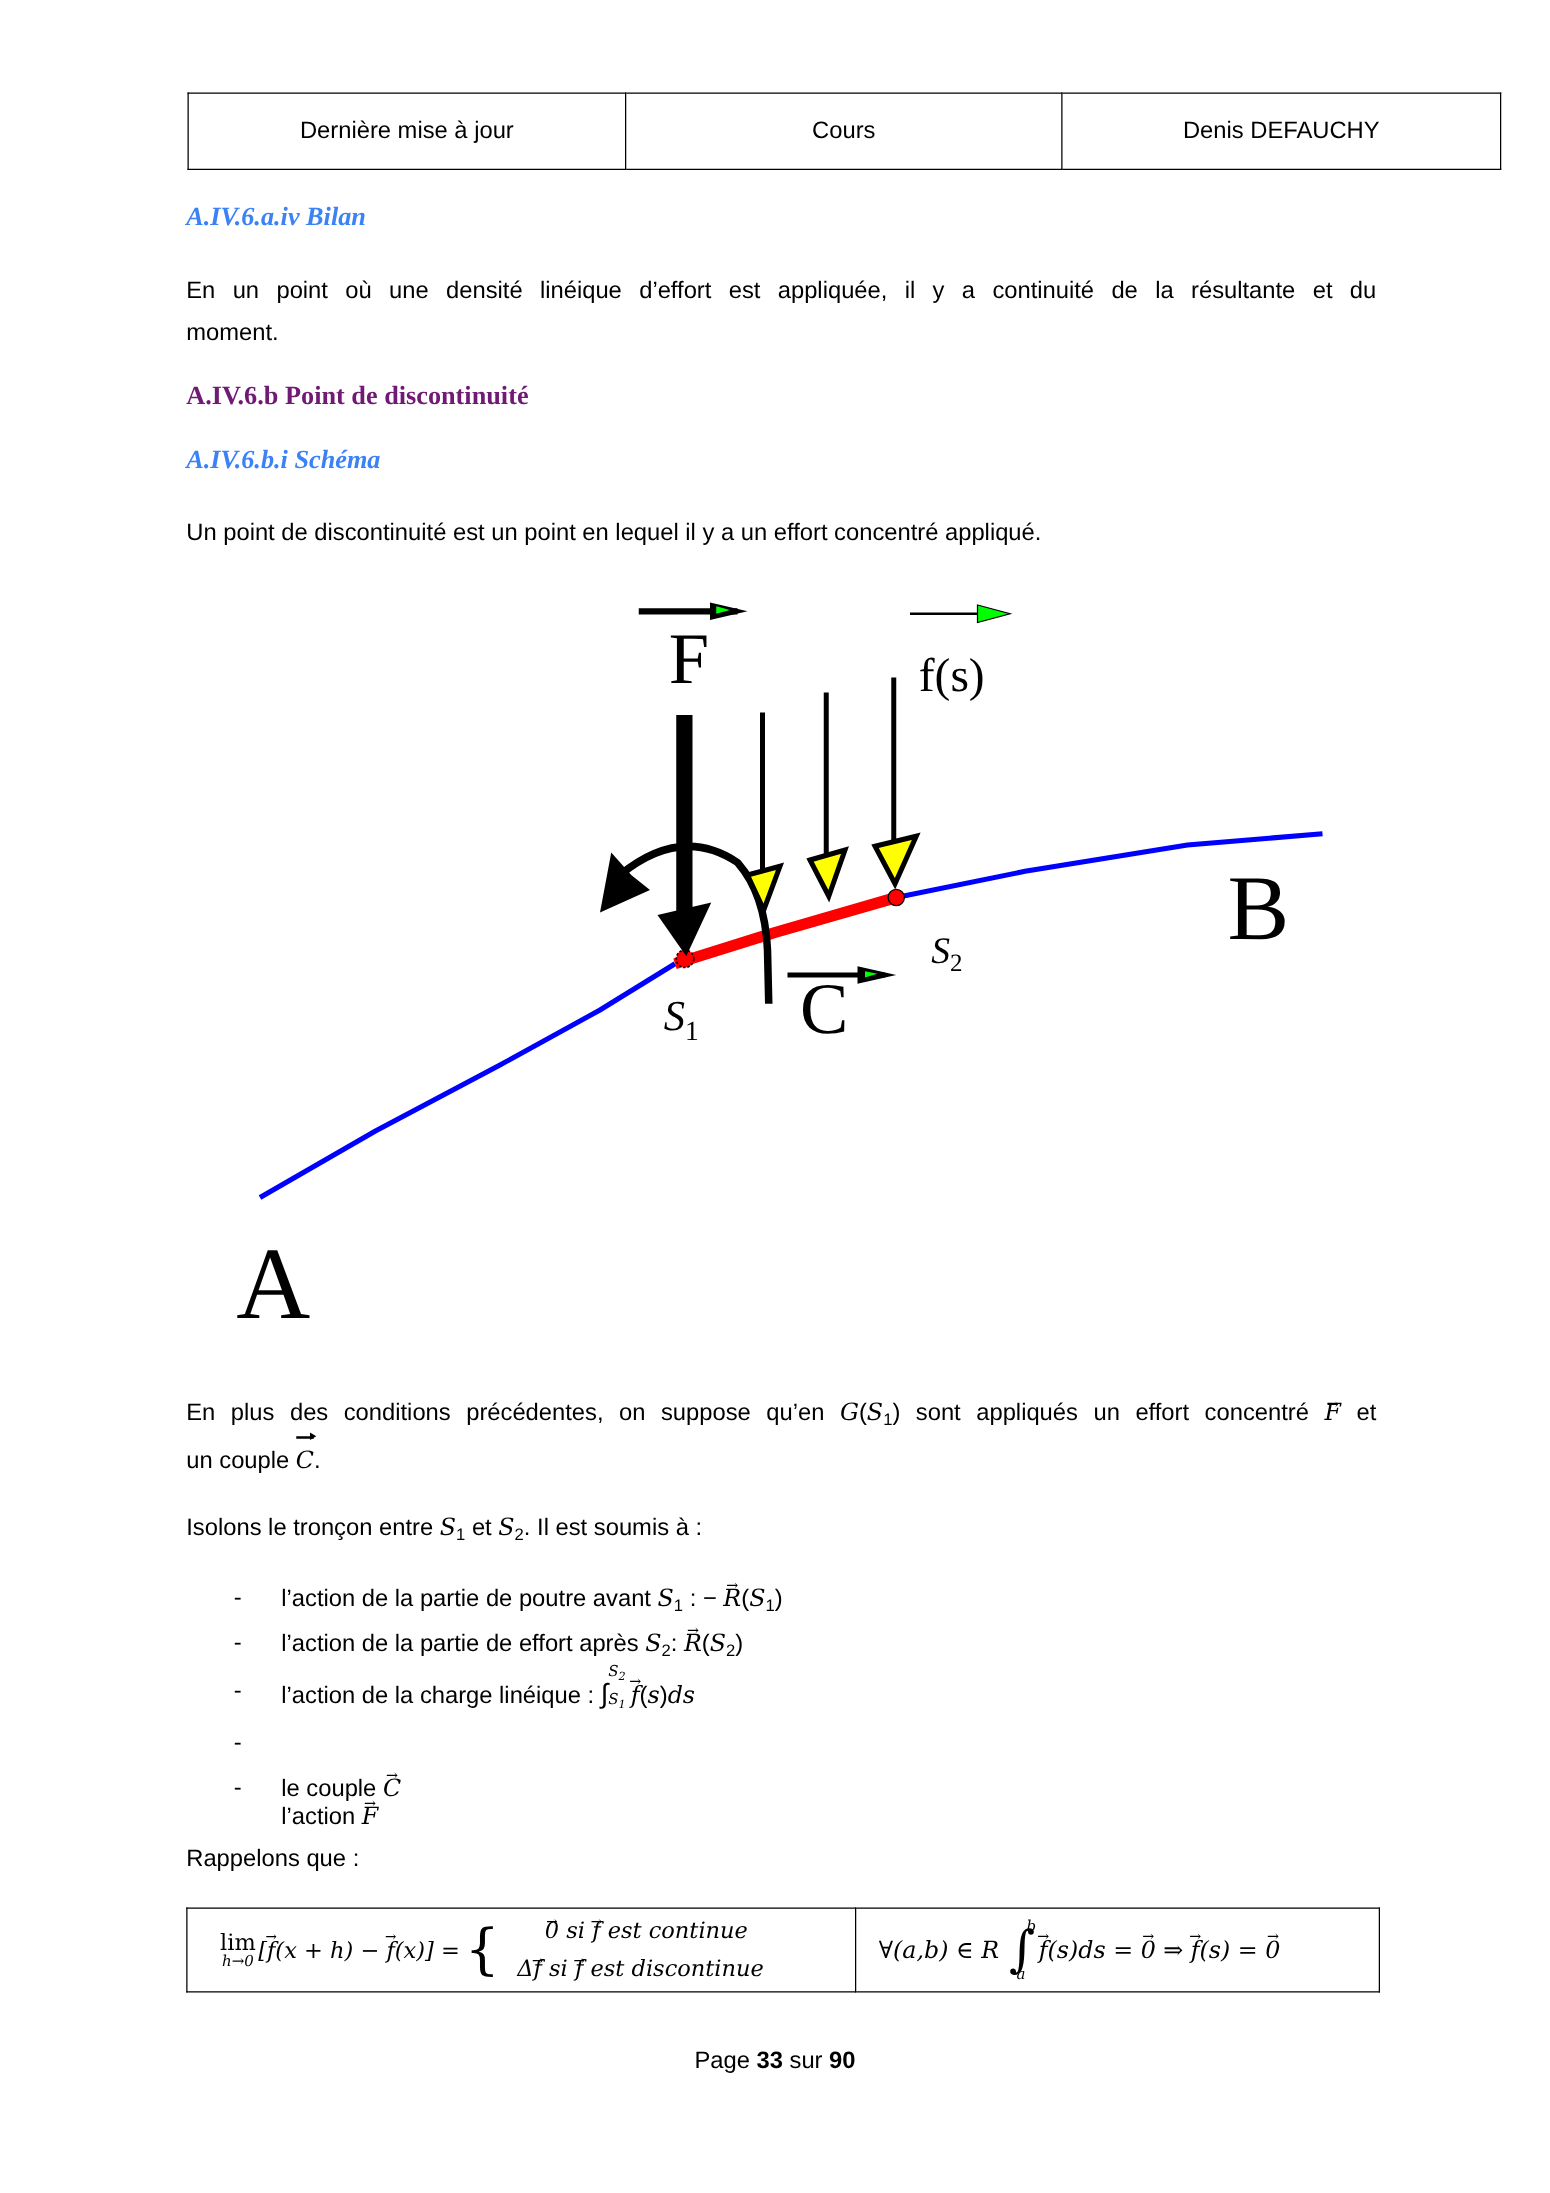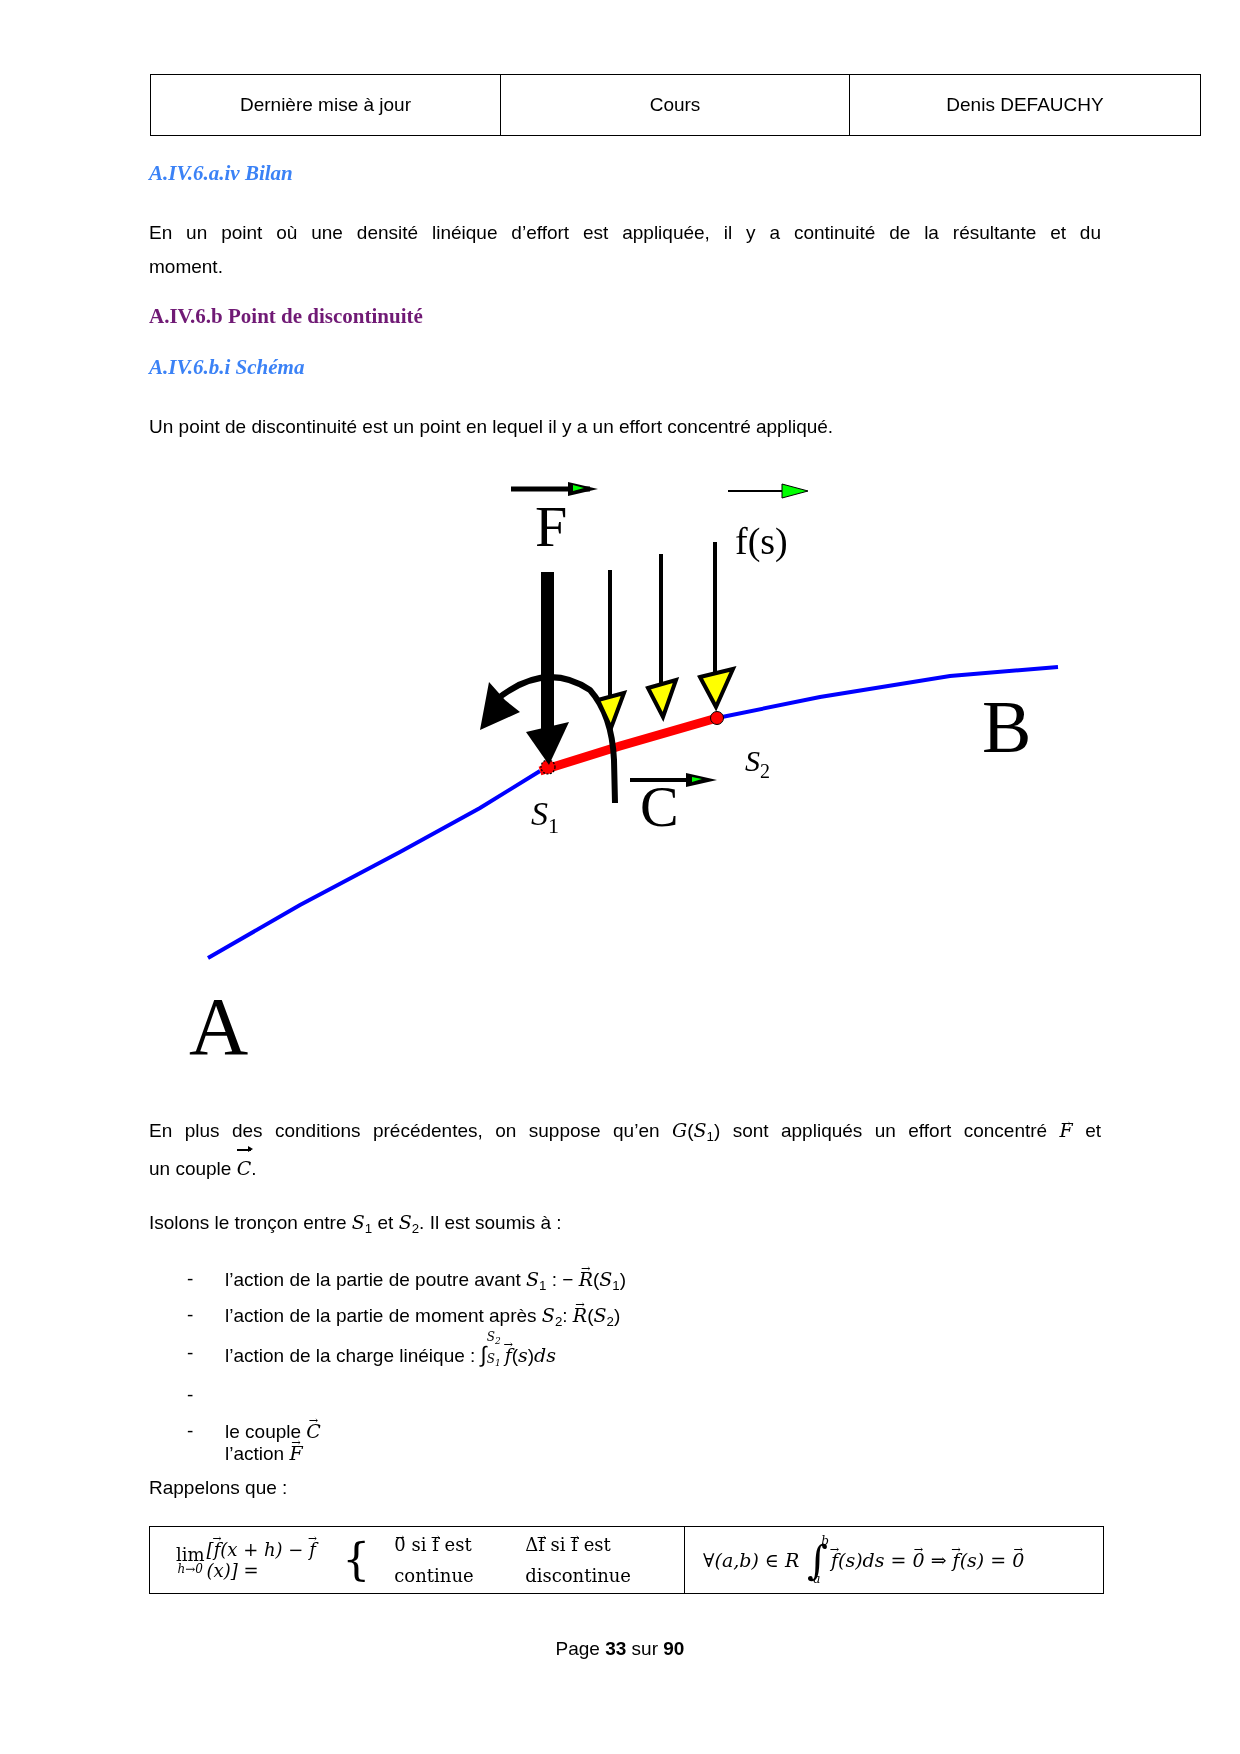--- a/index.html
+++ b/index.html
@@ -124,21 +124,21 @@
   <span>Isolons le tronçon entre </span><span class="m">S</span><sub class="s">1</sub><span> et </span><span class="m">S</span><sub class="s">2</sub><span>. Il est soumis à :</span>
 </div>
 
 <div class="bullet" style="top:1268px;">-</div>
 <div class="btext" style="top:1268px;">
   <span>l’action de la partie de poutre avant </span><span class="m">S</span><sub class="s">1</sub> : − <span class="m vec">R</span>(<span class="m">S</span><sub class="s">1</sub>)
 </div>
 
 <div class="bullet" style="top:1304px;">-</div>
 <div class="btext" style="top:1304px;">
-  <span>l’action de la partie de moment après </span><span class="m">S</span><sub class="s">2</sub>: <span class="m vec">R</span>(<span class="m">S</span><sub class="s">2</sub>)
+  <span>l’action de la partie de effort après </span><span class="m">S</span><sub class="s">2</sub>: <span class="m vec">R</span>(<span class="m">S</span><sub class="s">2</sub>)
 </div>
 
 <div class="bullet" style="top:1342px;">-</div>
 <div class="btext" style="top:1342px;">
   <span>l’action de la charge linéique : </span><span style="font-size:22px;">∫</span><span style="display:inline-block; position:relative; width:18px; height:20px;"><span class="m" style="position:absolute; left:0; top:-12px; font-size:12px;">S<sub style="font-size:9px;">2</sub></span><span class="m" style="position:absolute; left:0; top:10px; font-size:12px;">S<sub style="font-size:9px;">1</sub></span></span><span class="m vec">f</span>(<span class="m">s</span>)<span class="m">ds</span>
 </div>
 
 <div class="bullet" style="top:1384px;">-</div>
 <div class="btext" style="top:1396px;margin-top:46px;">
   <span>l’action </span><span class="m vec">F</span>
@@ -155,21 +155,21 @@
   <tbody>
       <tr>
     <td style="width:534px;">
       <div style="display:flex; align-items:center; padding-left:26px; font-family:'DejaVu Serif', serif; font-size:18px;">
         <div style="display:flex; flex-direction:column; align-items:center; margin-right:2px;">
           <span>lim</span>
           <span style="font-size:12px; font-style:italic; margin-top:-3px;">h→0</span>
         </div>
         <span style="font-style:italic;">[<span class="vec">f</span>(x + h) − <span class="vec">f</span>(x)] =</span>
         <span style="font-size:44px; font-weight:200; margin:0 2px 0 4px; line-height:1;">{</span>
-        <div style="display:flex; flex-direction:row; line-height:31px;">
+        <div style="display:flex; flex-direction:column; font-style:italic; line-height:31px;margin-left:12px;">
           <span style="padding-left:22px;"><span class="vec">0</span> si <span class="vec">f</span> est continue</span>
           <span>Δ<span class="vec">f</span> si <span class="vec">f</span> est discontinue</span>
         </div>
       </div>
     </td>
     <td style="width:418px;">
       <div style="display:flex; align-items:center; padding-left:18px; font-family:'DejaVu Serif', serif; font-size:19px; font-style:italic;">
         <span style="font-style:normal;">∀</span>(a,b) ∈ R
         <span style="display:inline-flex; flex-direction:column; align-items:flex-start; margin:0 2px 0 8px; position:relative;">
           <span style="font-size:12px; margin-left:14px; margin-bottom:-8px;">b</span>

